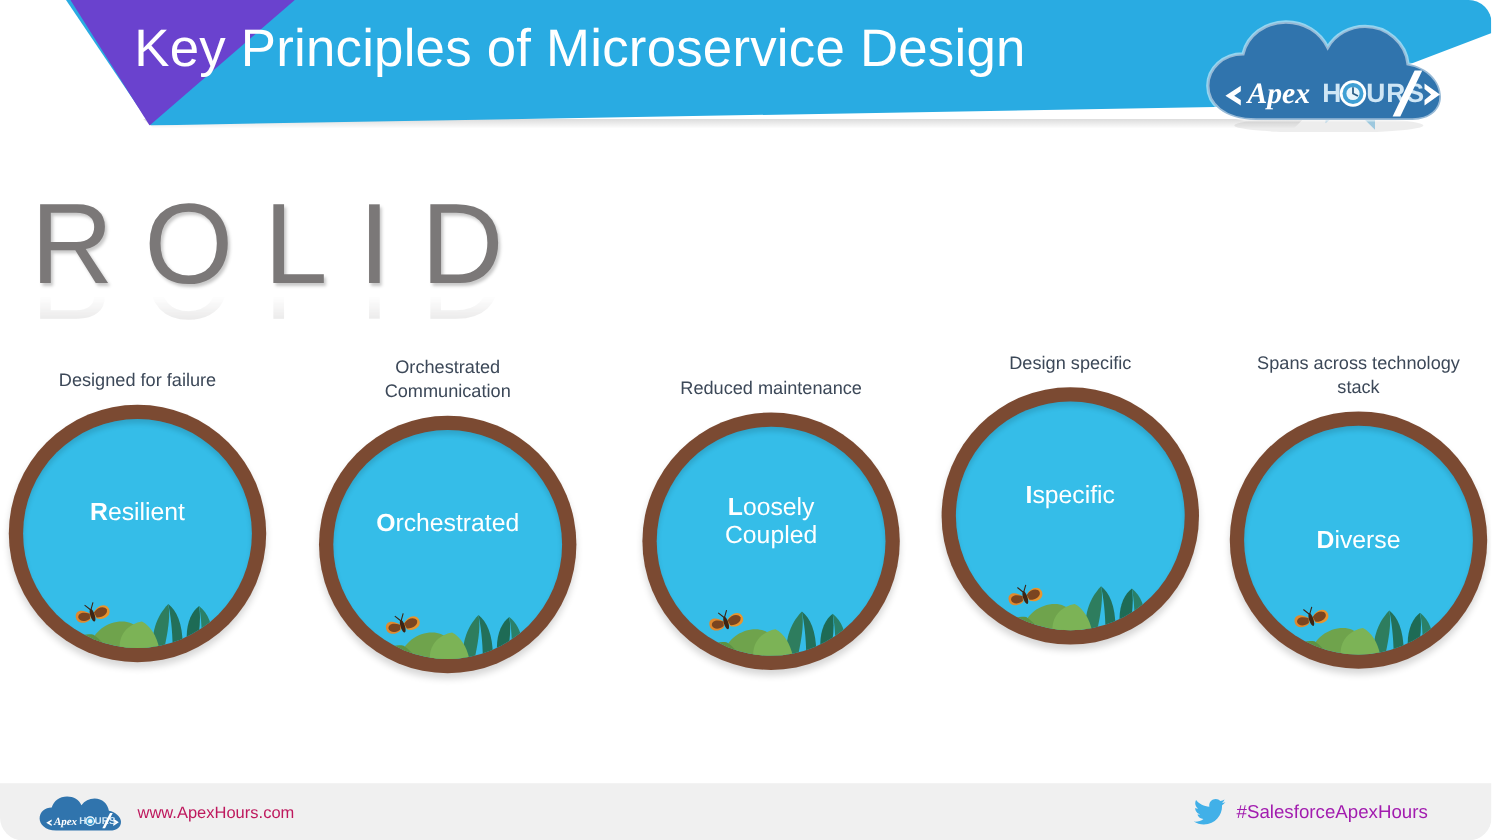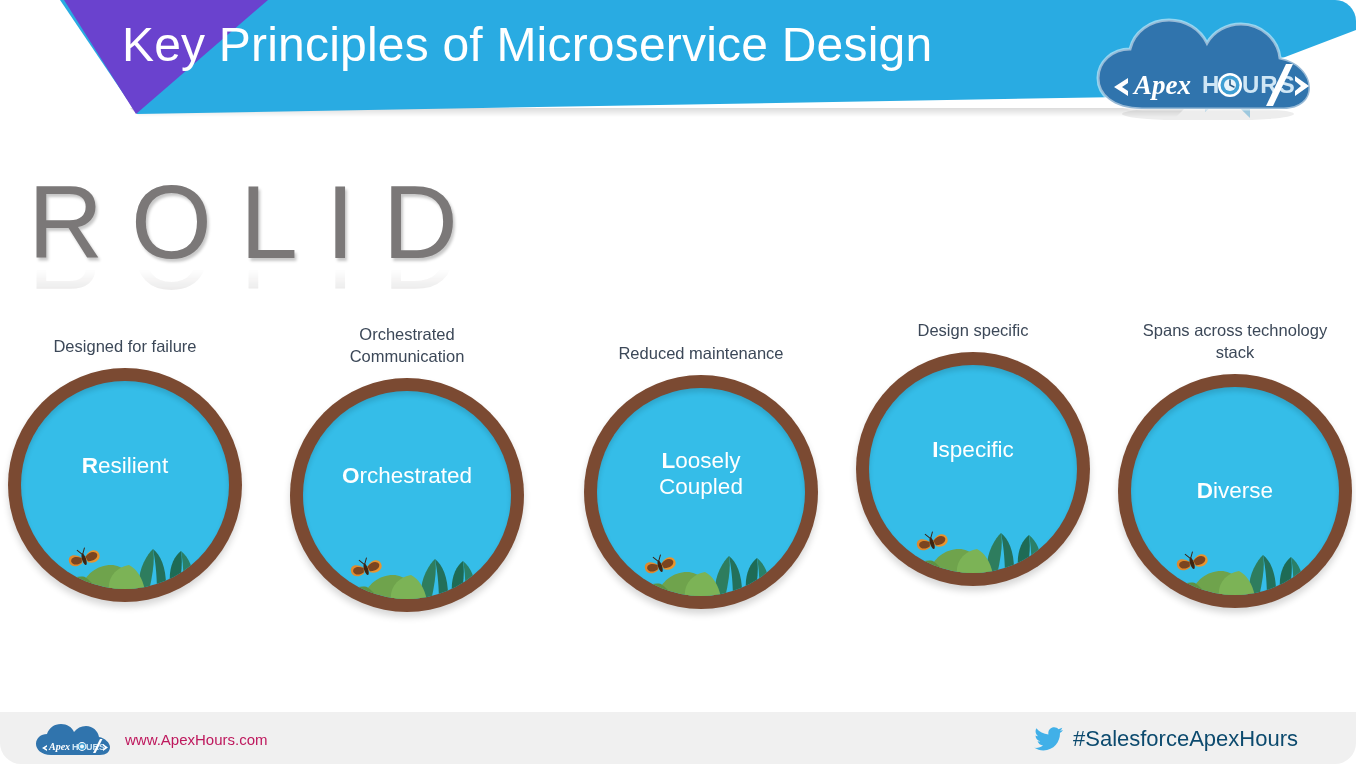--- a/index.html
+++ b/index.html
@@ -196,22 +196,22 @@
   }
   .footer-right {
     position: absolute;
     right: 58px; top: 14px;
     display: flex;
     align-items: center;
     gap: 9px;
   }
   .twitter-icon { width: 30px; height: 25px; }
   .footer-hash {
-    font-size: 22px;
-    color: #0c4a6e;
+    font-size: 17px;
+    color: #a21caf;
   }
 </style>
 </head>
 <body>
 
 <div class="slide">
 
   <div class="header">
     <div class="ray ray-a"></div>
     <div class="ray ray-b"></div>

